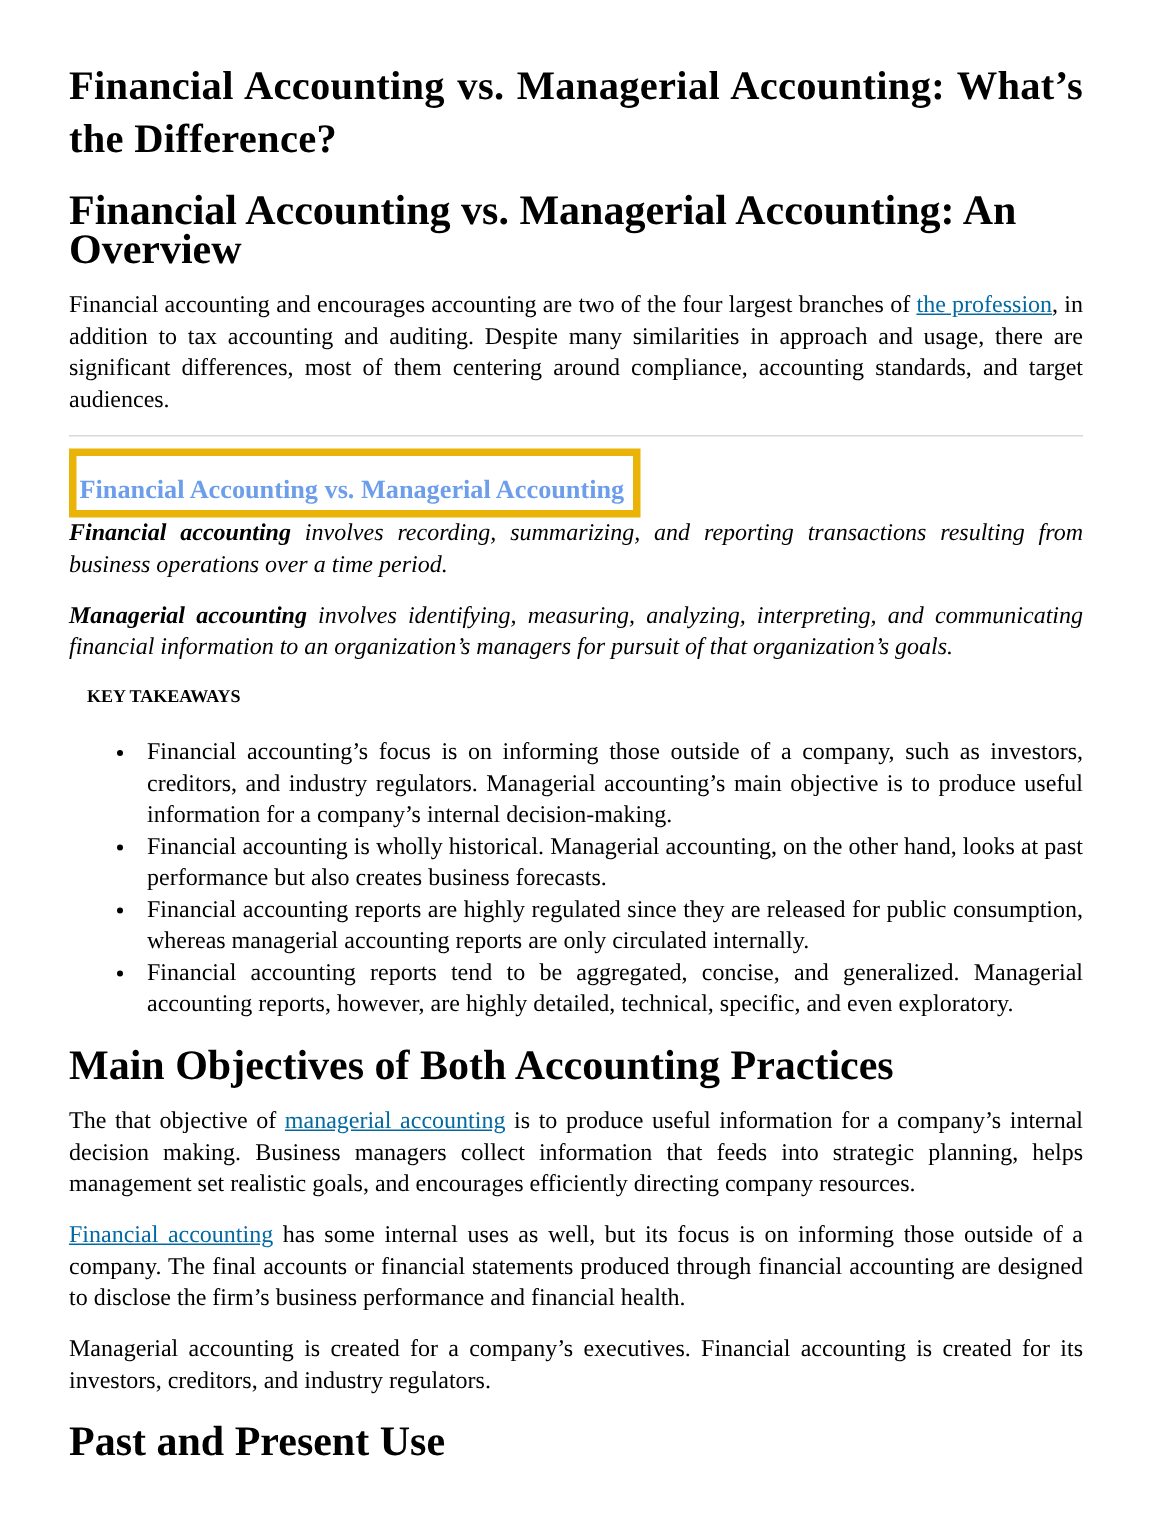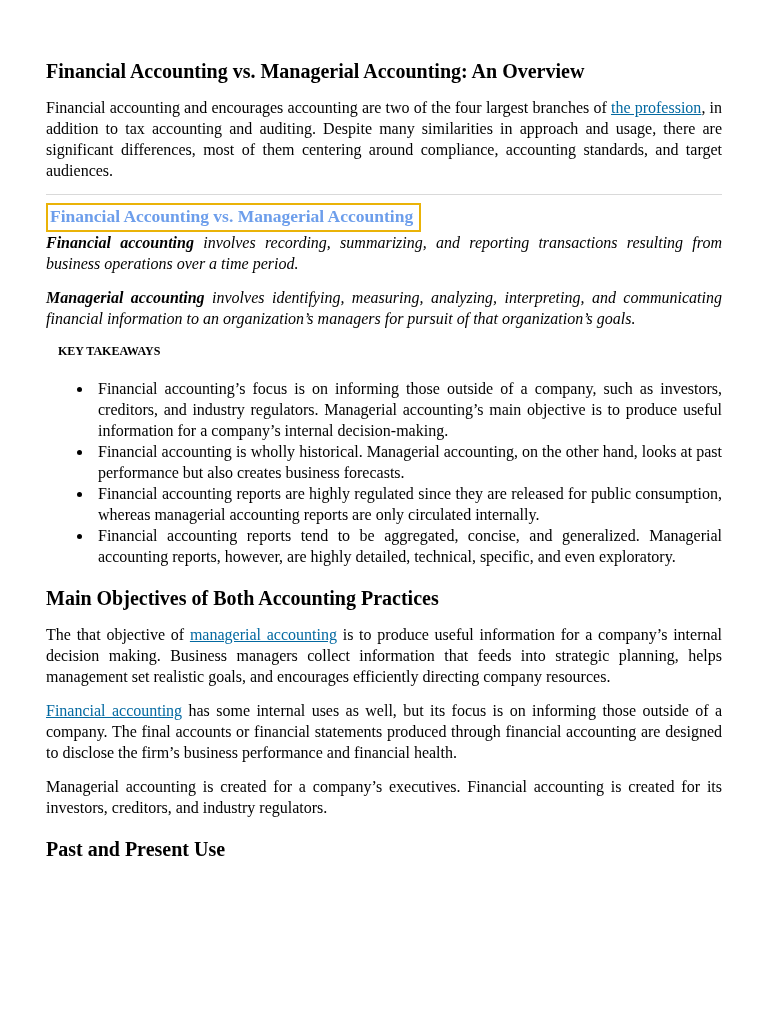--- a/index.html
+++ b/index.html
@@ -20,21 +20,21 @@
   }
   .doc-title {
     font-size: 27px;
     line-height: 35px;
     font-weight: bold;
     text-align: justify;
     letter-spacing: 0.2px;
     margin: 0 0 0 0;
   }
   .section-heading {
-    font-size: 20px;
+    font-size: 28px;
     line-height: 26px;
     font-weight: bold;
     margin: 18px 0 13px 0;
   }
   p.body-par {
     font-size: 16px;
     line-height: 21px;
     text-align: justify;
     margin: 0 0 13px 0;
   }
@@ -44,22 +44,22 @@
     text-decoration: underline;
     cursor: pointer;
   }
   .figure-block {
     border-top: 1px solid #d9d9d9;
     padding-top: 8px;
     margin: 0;
   }
   .caption-box {
     display: inline-block;
-    border: 2px solid #eab308;
-    padding: 1px 6px 3px 2px;
+    border: 5px solid #eab308;
+    padding: 12px 6px 3px 2px;
     color: #6d9eeb;
     font-weight: bold;
     font-size: 17.5px;
     line-height: 21px;
     cursor: pointer;
   }
   .definition { font-style: italic; }
   .definition b { font-weight: bold; }
   .key-takeaways-label {
     font-size: 12px;
@@ -77,20 +77,21 @@
     line-height: 21px;
     text-align: justify;
     padding-left: 5px;
   }
 </style>
 </head>
 <body>
 
 <div class="page">
 
+  <h1 class="doc-title">Financial Accounting vs. Managerial Accounting: What’s the Difference?</h1>
 
   <h2 class="section-heading">Financial Accounting vs. Managerial Accounting: An Overview</h2>
 
   <p class="body-par"><span>Financial accounting and encourages accounting are two of the four largest branches of </span><a class="doc-link">the profession</a><span>, in addition to tax accounting and auditing. Despite many similarities in approach and usage, there are significant differences, most of them centering around compliance, accounting standards, and target audiences.</span></p>
 
   <div class="figure-block">
     <span class="caption-box">Financial Accounting vs. Managerial Accounting</span>
   </div>
 
   <p class="body-par definition"><b>Financial accounting</b><span> involves recording, summarizing, and reporting transactions resulting from business operations over a time period.</span></p>

